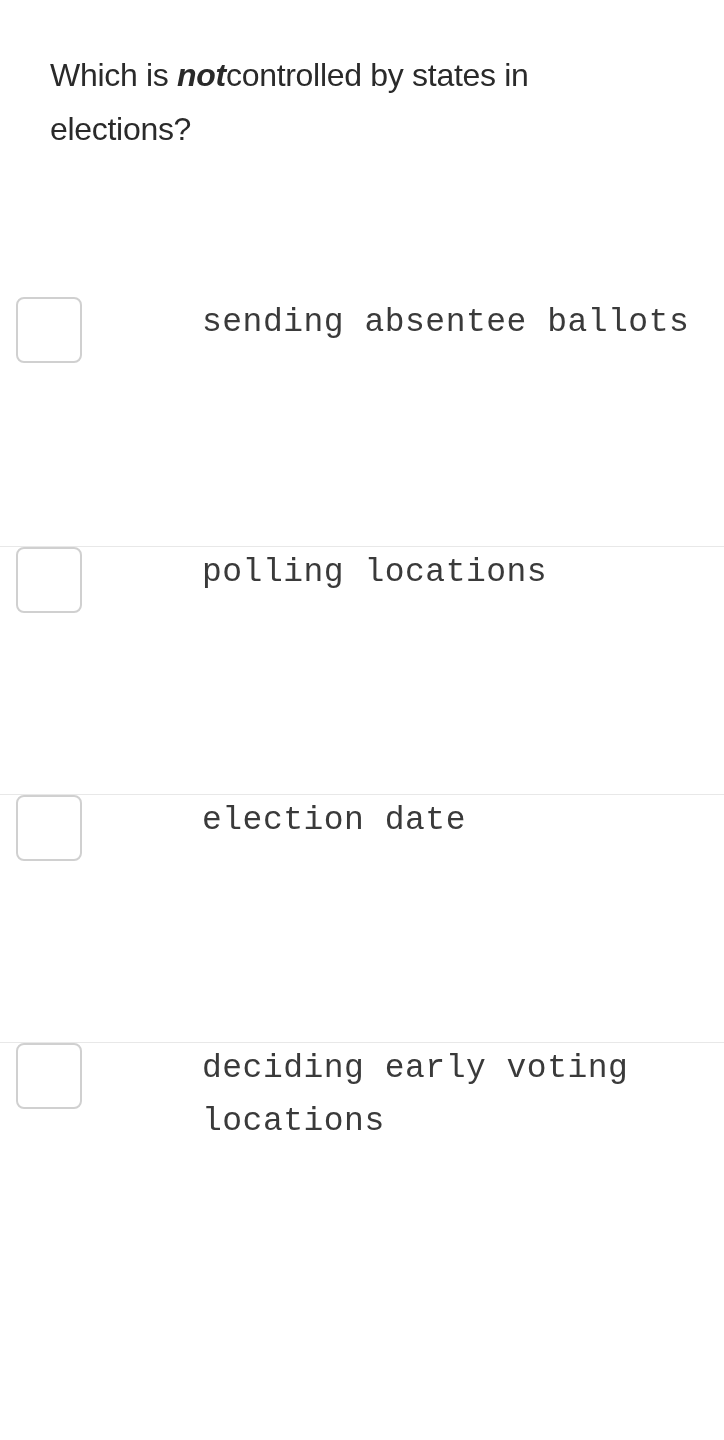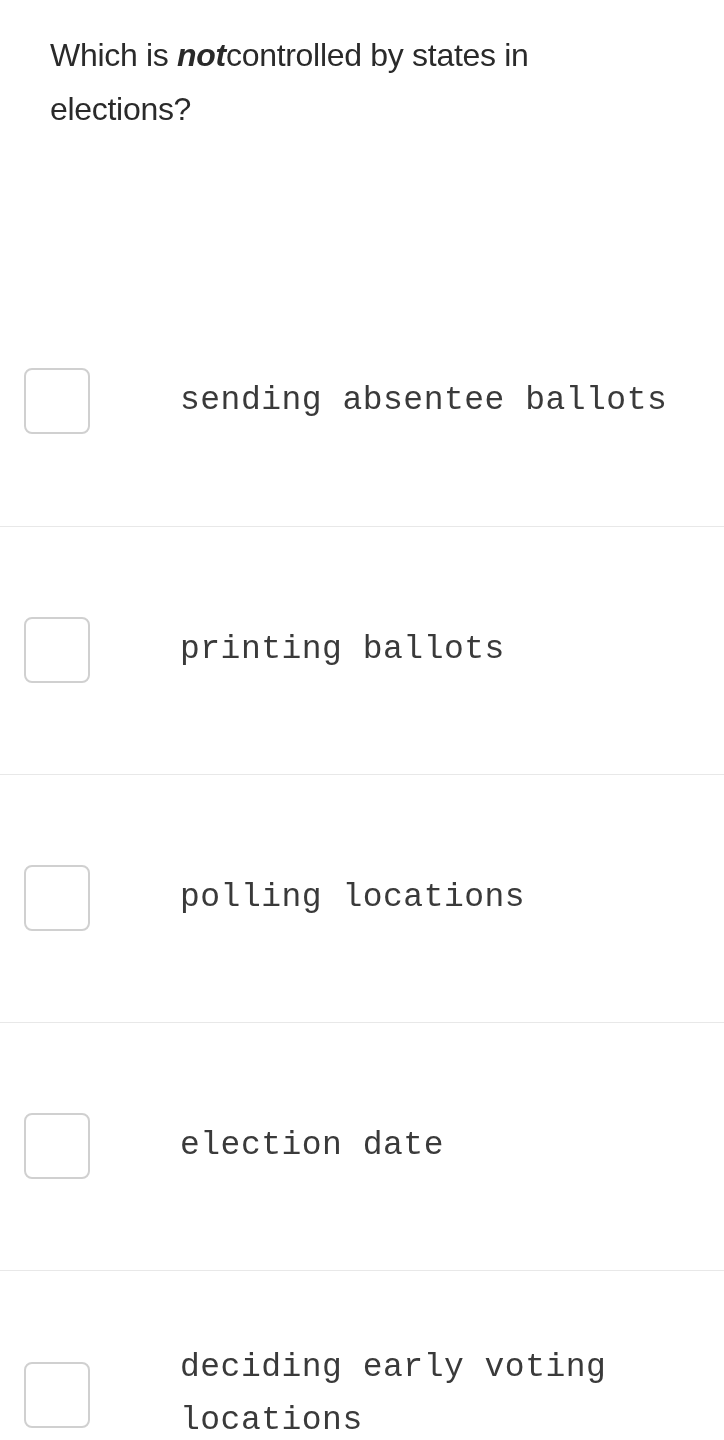--- a/index.html
+++ b/index.html
@@ -8,41 +8,42 @@
       box-sizing: border-box;
     }
     body {
       font-family: -apple-system, BlinkMacSystemFont, 'Segoe UI', Helvetica, Arial, sans-serif;
       background: #ffffff;
       width: 724px;
       height: 1440px;
       overflow: hidden;
     }
     .question-container {
-      padding: 28px 50px 0 50px;
+      padding: 48px 50px 0 50px;
     }
     .question-text {
       font-size: 32px;
       line-height: 1.7;
       color: #2a2a2a;
       letter-spacing: -0.3px;
     }
     .question-emphasis {
       font-style: italic;
       font-weight: 600;
     }
     .options-container {
       margin-top: 140px;
     }
     .option-row {
       display: flex;
-      align-items: center;
-      padding: 0 0 0 24px;
+      align-items: flex-start;
+      padding: 0 0 0 16px;
       min-height: 248px;
       border-bottom: 1px solid #e8e8e8;
+      gap: 30px;
     }
     .option-row:last-child {
       border-bottom: none;
     }
     .option-row:first-child {
       min-height: 250px;
     }
     .checkbox {
       width: 66px;
       height: 66px;
@@ -70,24 +71,20 @@
   </div>
 </div>
 
 <div class="options-container">
   <div class="option-row">
     <div class="checkbox"></div>
     <div class="option-label">sending absentee ballots</div>
   </div>
   <div class="option-row">
     <div class="checkbox"></div>
-    <div class="option-label">printing ballots</div>
-  </div>
-  <div class="option-row">
-    <div class="checkbox"></div>
     <div class="option-label">polling locations</div>
   </div>
   <div class="option-row">
     <div class="checkbox"></div>
     <div class="option-label">election date</div>
   </div>
   <div class="option-row">
     <div class="checkbox"></div>
     <div class="option-label">deciding early voting locations</div>
   </div>

